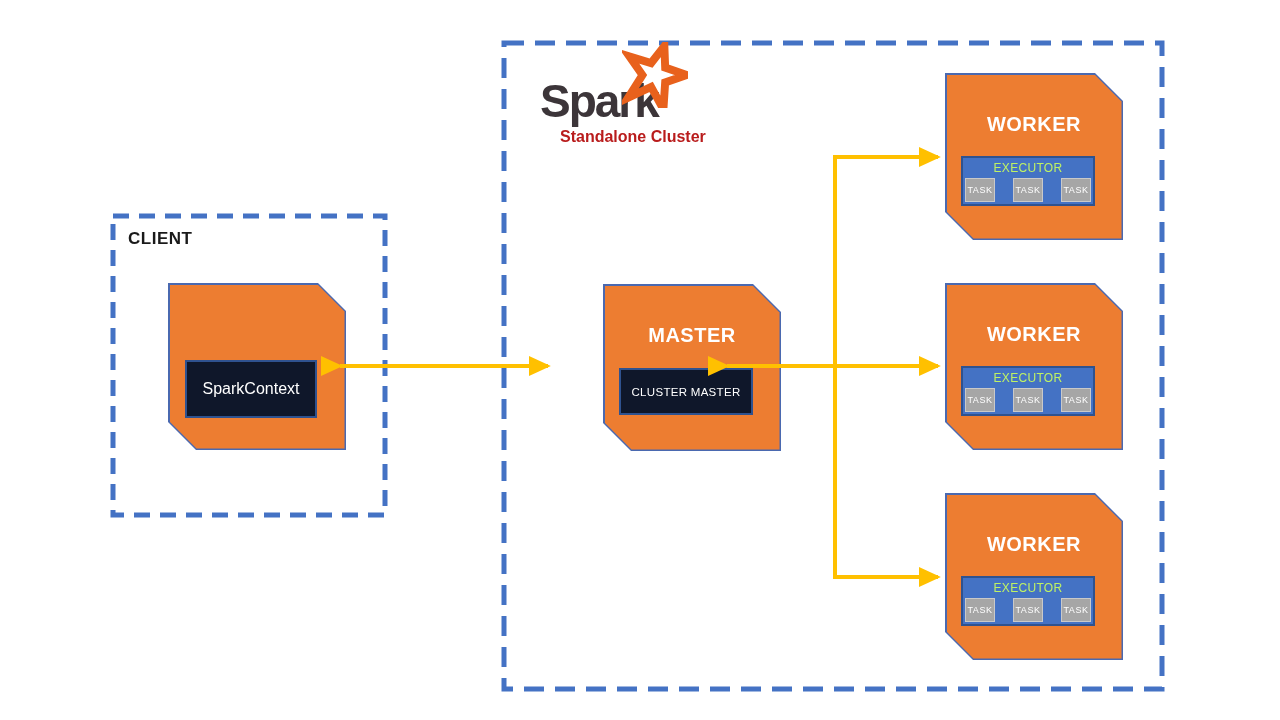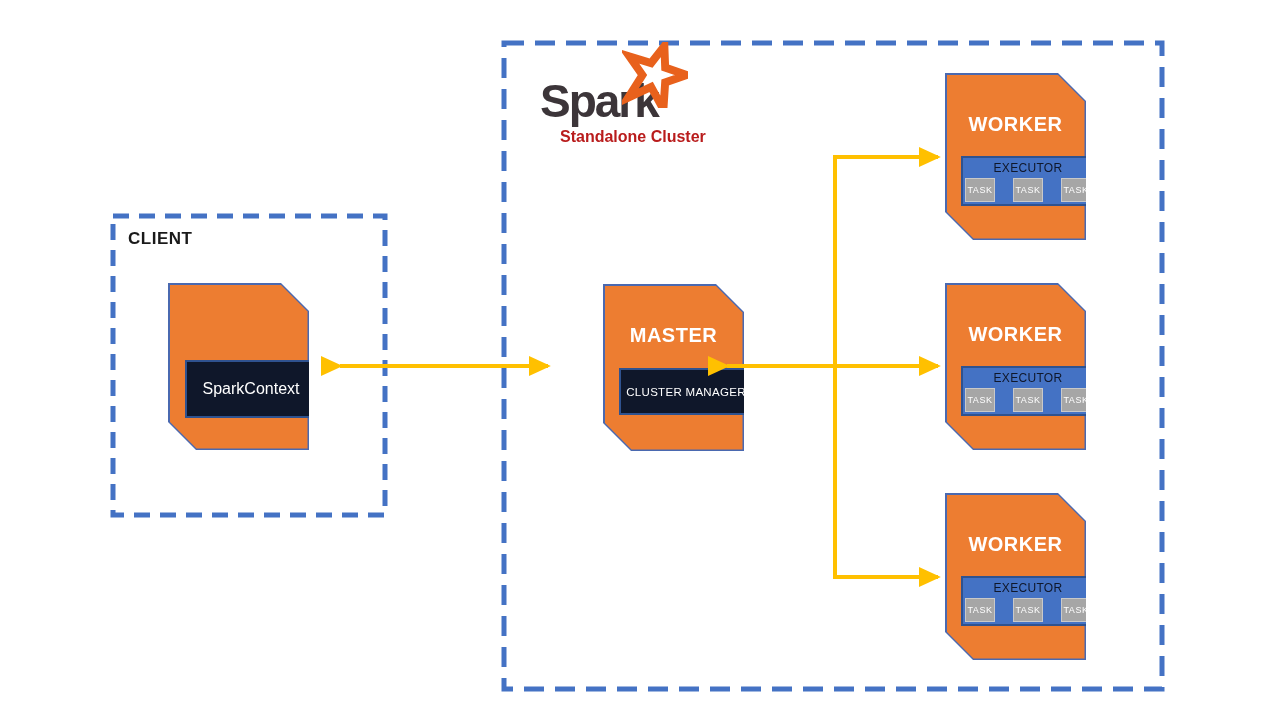--- a/index.html
+++ b/index.html
@@ -20,21 +20,21 @@
     position:absolute;left:0;top:16px;
     font-size:46px;font-weight:bold;color:#3C3539;letter-spacing:-2px;
   }
   .logo-star{position:absolute;left:82px;top:-16px;}
   .logo-subtitle{
     position:absolute;left:20px;top:70px;
     font-size:16px;font-weight:bold;color:#b91c1c;white-space:nowrap;
   }
   
   .node{
-    position:absolute;width:141px;height:167px;background:#4a69b0;
+    position:absolute;width:178px;height:167px;background:#4a69b0;
     clip-path:polygon(0 0, calc(100% - 28px) 0, 100% 28px, 100% 100%, 28px 100%, 0 calc(100% - 28px));
   }
   .node-fill{
     position:absolute;inset:1.5px;background:#ED7D31;
     clip-path:polygon(0 0, calc(100% - 27px) 0, 100% 27px, 100% 100%, 27px 100%, 0 calc(100% - 27px));
   }
   .node-title{
     position:absolute;left:0;top:40px;width:100%;text-align:center;
     font-size:20px;font-weight:bold;color:#ffffff;letter-spacing:0.5px;
   }
@@ -45,21 +45,21 @@
   .spark-context{left:17px;top:77px;width:132px;height:58px;font-size:16px;}
   .cluster-manager{left:16px;top:84px;width:134px;height:47px;font-size:11.5px;letter-spacing:0.3px;}
   
   .executor{
     position:absolute;left:16px;top:83px;width:134px;height:50px;
     background:#4472C4;border:2px solid #2F528F;box-sizing:border-box;
     display:flex;flex-direction:column;
   }
   .executor-label{
     height:20px;line-height:21px;text-align:center;
-    color:#0f172a;font-size:12px;letter-spacing:0.3px;
+    color:#bef264;font-size:12px;letter-spacing:0.3px;
   }
   .task-row{flex:1;display:flex;gap:18px;padding:0 2px 2px 2px;}
   .task{
     flex:1;background:#A6A6A6;border:1px solid #c9c9c9;box-sizing:border-box;
     color:#ffffff;font-size:9px;letter-spacing:0.6px;
     display:flex;align-items:center;justify-content:center;
   }
   
   .arrows{position:absolute;left:0;top:0;pointer-events:none;}
 </style>
@@ -92,21 +92,21 @@
   </div>
 
   <div class="node" style="left:168px;top:283px;">
     <div class="node-fill"></div>
     <div class="inner-box spark-context">SparkContext</div>
   </div>
 
   <div class="node" style="left:555px;top:284px;margin-left:48px;">
     <div class="node-fill"></div>
     <div class="node-title">MASTER</div>
-    <div class="inner-box cluster-manager">CLUSTER MANAGER</div>
+    <div class="inner-box cluster-manager">CLUSTER MASTER</div>
   </div>
 
   <div class="node" style="left:945px;top:73px;">
     <div class="node-fill"></div>
     <div class="node-title">WORKER</div>
     <div class="executor">
       <div class="executor-label">EXECUTOR</div>
       <div class="task-row">
         <div class="task">TASK</div>
         <div class="task">TASK</div>

